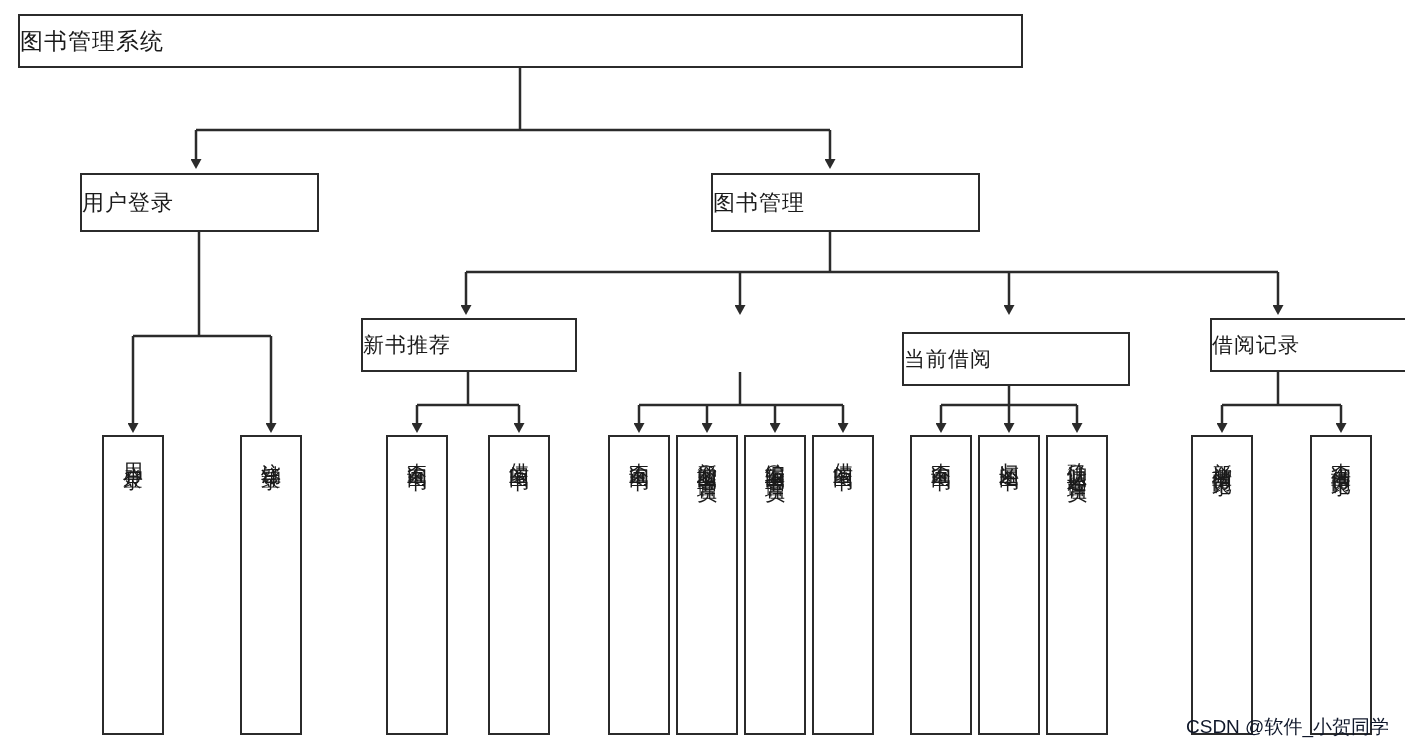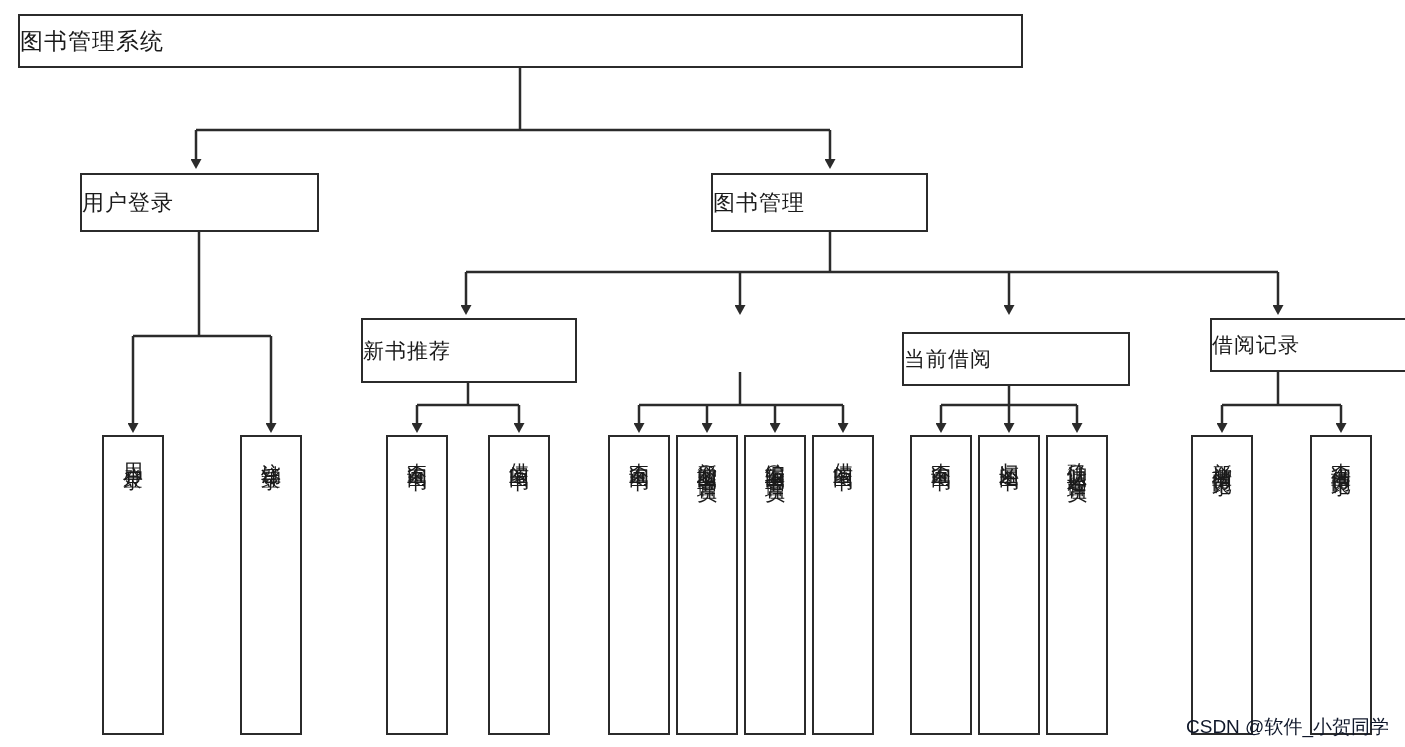--- a/index.html
+++ b/index.html
@@ -119,25 +119,25 @@
   </svg>
 
   <div class="node root" style="left:18px; top:14px; width:1005px; height:54px;">
     <span>图书管理系统</span>
   </div>
 
   <div class="node lvl2" style="left:80px; top:173px; width:239px; height:59px;">
     <span>用户登录</span>
   </div>
 
-  <div class="node lvl2" style="left:711px; top:173px; width:217px; height:59px;">
+  <div class="node lvl2" style="left:711px; top:173px; width:269px; height:59px;">
     <span>图书管理</span>
   </div>
 
-  <div class="node lvl3" style="left:361px; top:318px; width:216px; height:65px;">
+  <div class="node lvl3" style="left:361px; top:318px; width:216px; height:54px;">
     <span>新书推荐</span>
   </div>
 
 
   <div class="node lvl3" style="left:902px; top:332px; width:228px; height:54px;">
     <span>当前借阅</span>
   </div>
 
   <div class="node lvl3" style="left:1171px; top:318px; width:216px; height:54px;margin-left:39px;">
     <span>借阅记录</span>

